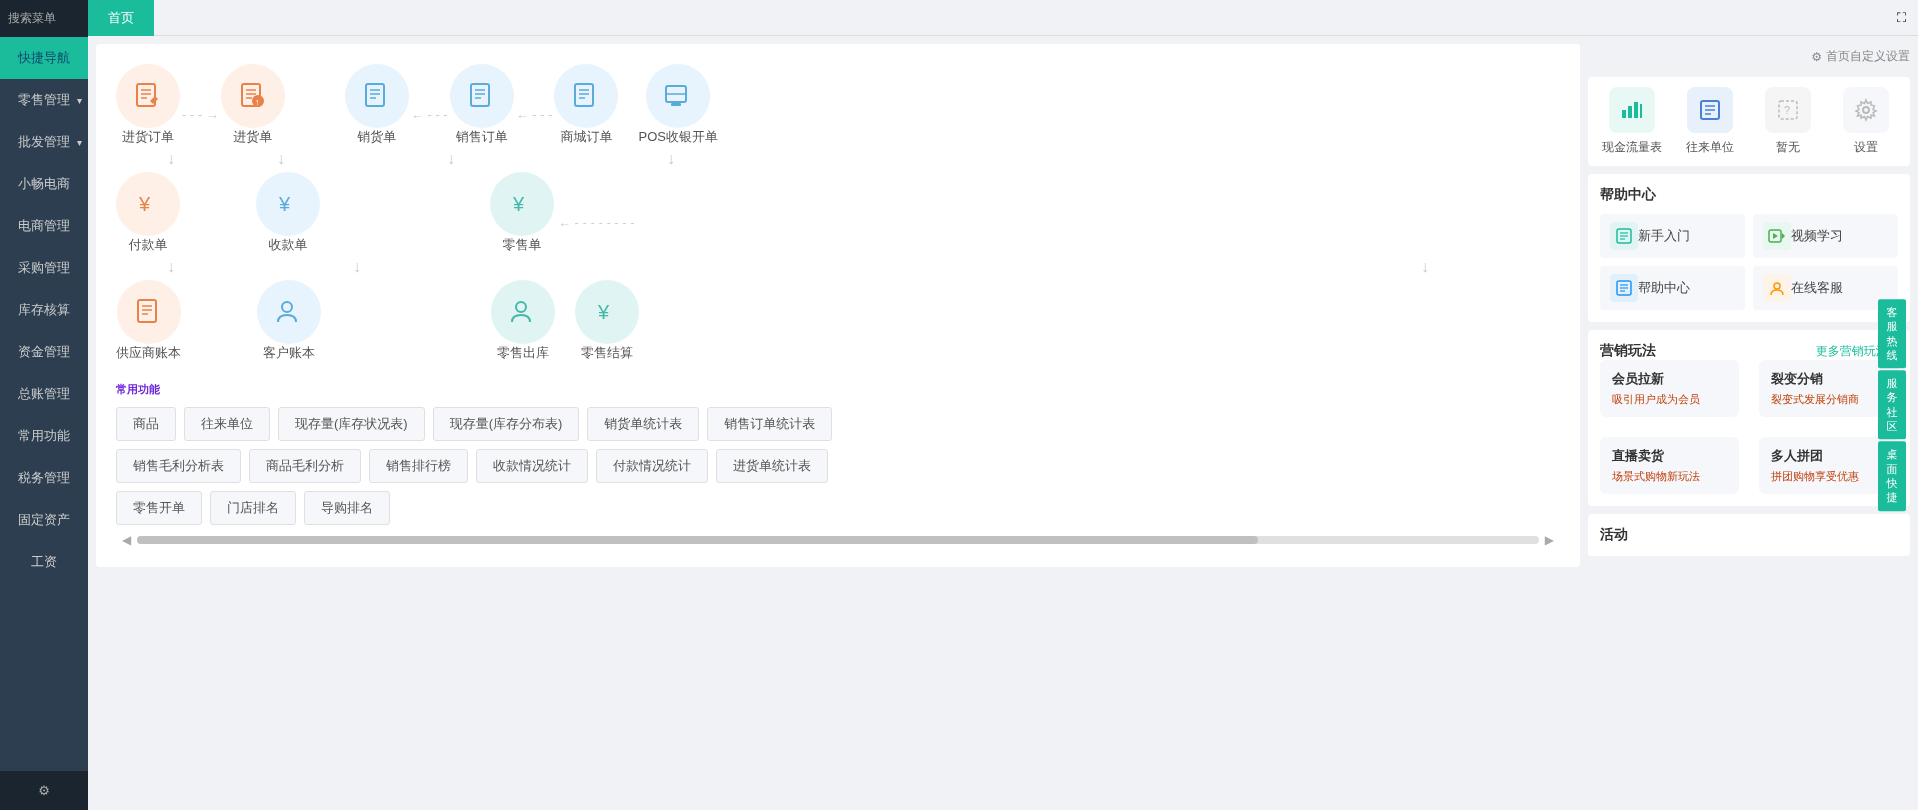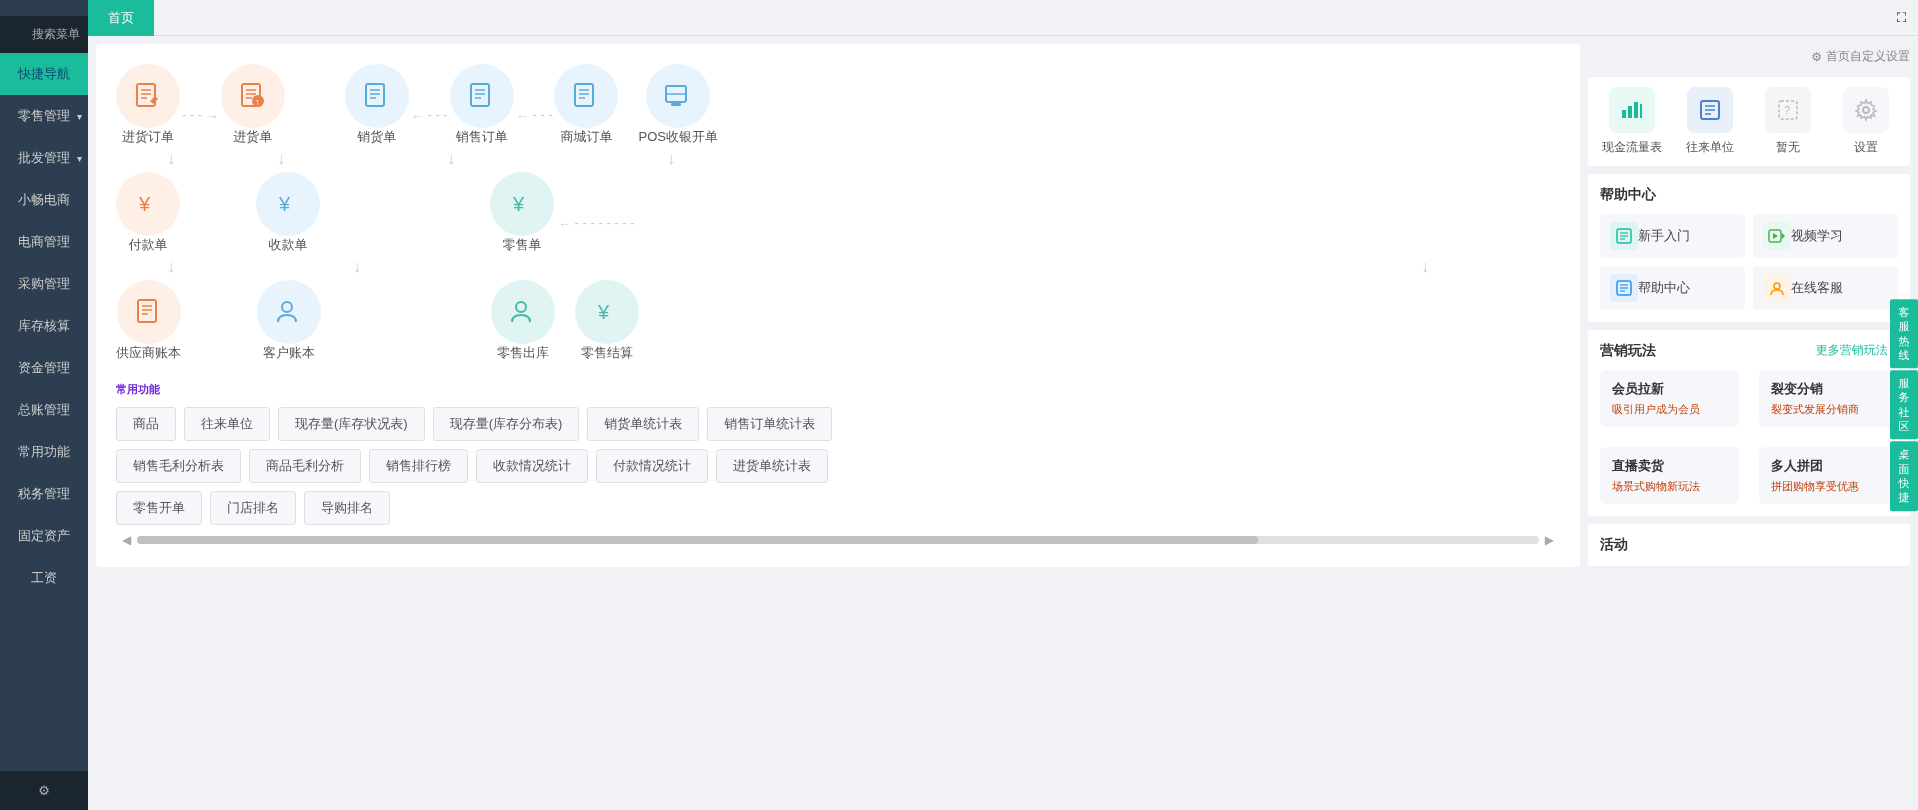--- a/index.html
+++ b/index.html
@@ -14,22 +14,21 @@
       flex-shrink: 0;
       height: 100%;
       overflow-y: auto;
     }
     .sidebar-search {
       background: #1a252f;
       color: #aaa;
       padding: 10px 8px;
       font-size: 12px;
       cursor: pointer;
-      text-align: right;
-      margin-top: 16px;
+      text-align: left;
     }
     .sidebar-item {
       color: #ccc;
       padding: 12px 8px;
       text-align: center;
       cursor: pointer;
       font-size: 13px;
       position: relative;
     }
     .sidebar-item.active { background: #1abc9c; color: #0c4a6e; }
@@ -274,23 +273,23 @@
     .help-icon.orange { background: #fef3e8; color: #ff9800; }
 
     
     .marketing-card {
       background: white;
       border-radius: 4px;
       padding: 12px;
     }
     .marketing-header {
       display: flex;
-      align-items: flex-start;
+      align-items: flex-end;
       justify-content: space-between;
-      margin-bottom: 10px;
+      margin-bottom: 0;
     }
     .marketing-title {
       font-size: 14px;
       color: #333;
       font-weight: bold;
     }
     .marketing-more {
       font-size: 12px;
       color: #1abc9c;
       cursor: pointer;
@@ -326,21 +325,21 @@
     }
     .activity-title {
       font-size: 14px;
       color: #333;
       font-weight: bold;
     }
 
     
     .float-btns {
       position: fixed;
-      right: 0;
+      right: 12px;
       top: 50%;
       transform: translateY(-50%);
       display: flex;
       flex-direction: column;
       gap: 2px;
       z-index: 100;
     }
     .float-btn {
       background: #1abc9c;
       color: white;

